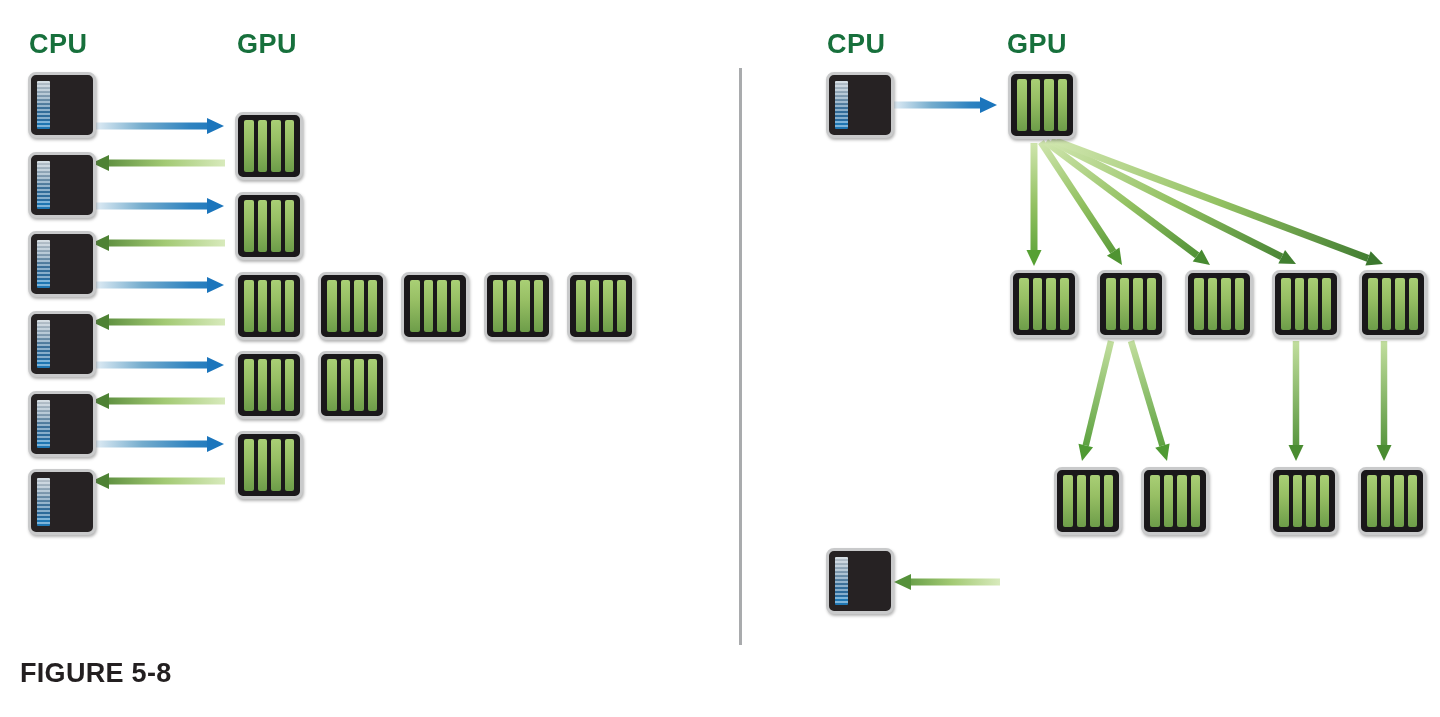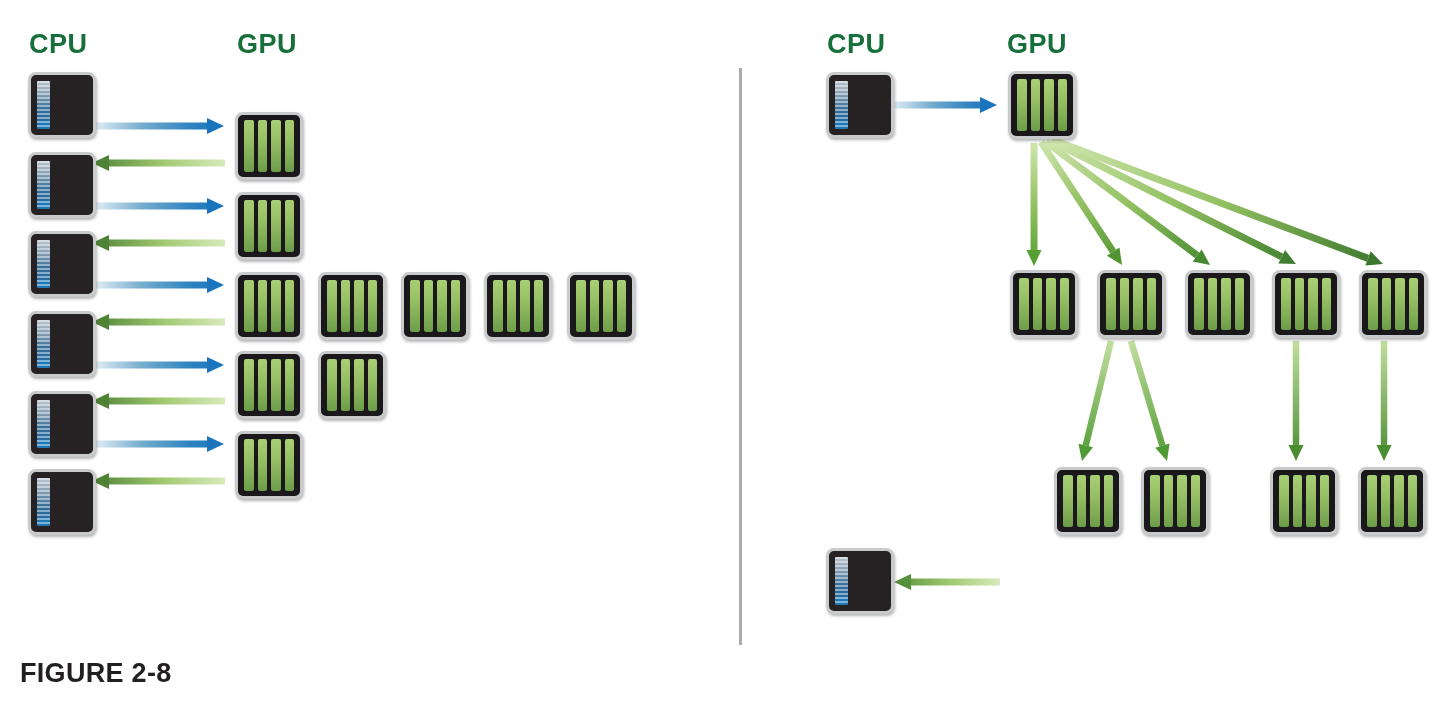--- a/index.html
+++ b/index.html
@@ -388,14 +388,14 @@
         <div class="gpu-bar"></div>
       </div>
       <div class="gpu-box" style="left: 1350px; top: 467px;">
         <div class="gpu-bar"></div>
         <div class="gpu-bar"></div>
         <div class="gpu-bar"></div>
         <div class="gpu-bar"></div>
       </div>
     </div>
   <div class="divider" id="divider" style="left: 739px; top: 68px; width: 2.5px; height: 577px;"></div>
-  <div class="caption">FIGURE 2-8</div>
+  <div class="caption">FIGURE 5-8</div>
 </div>
 
 </body></html>

